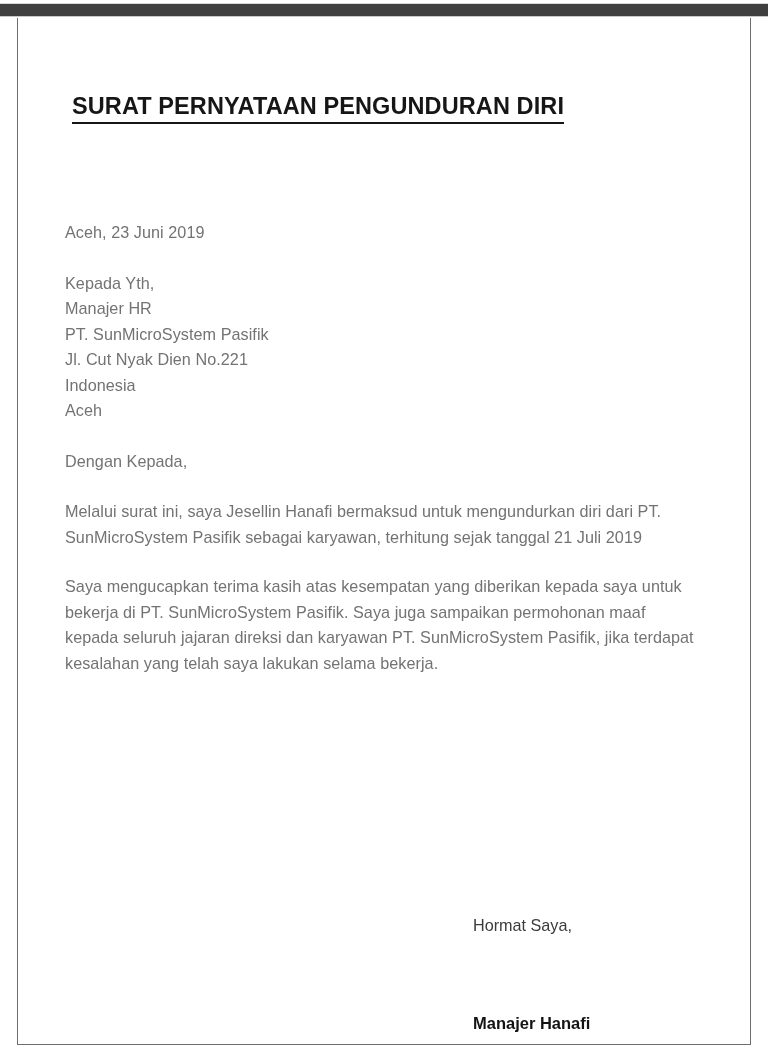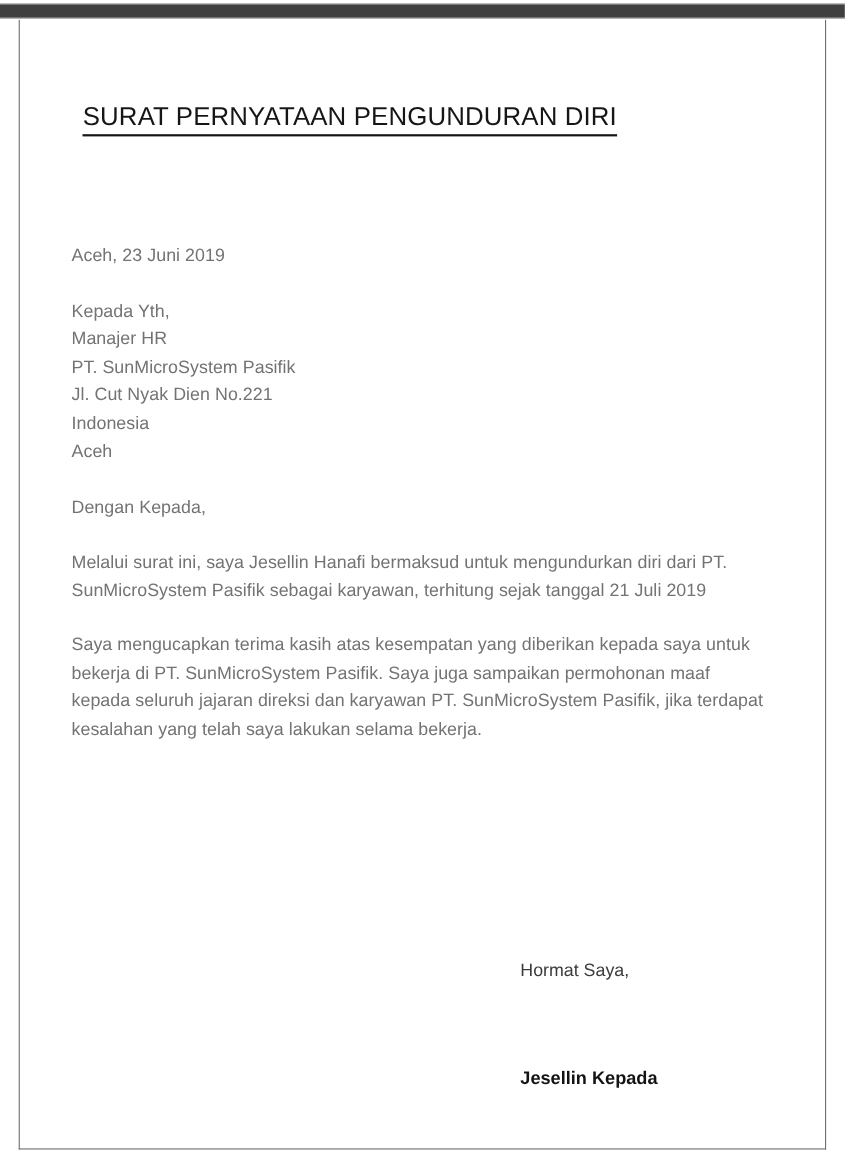--- a/index.html
+++ b/index.html
@@ -48,21 +48,21 @@
     box-sizing: border-box;
   }
 
   .doc-title {
     position: absolute;
     left: 0;
     top: 93px;
     width: 636px;
     text-align: center;
     font-size: 23.5px;
-    font-weight: normal;
+    font-weight: bold;
     letter-spacing: 0.1px;
     color: #161616;
     white-space: nowrap;
   }
   .doc-title .underline-text {
     border-bottom: 2.5px solid #161616;
     padding-bottom: 3px;
   }
 
   .body-area {
@@ -94,20 +94,21 @@
   .signature-area {
     position: absolute;
     left: 473px;
     top: 870px;
     width: 260px;
   }
   .sign-closing {
     color: #3b3b3b;
     font-size: 16.2px;
     line-height: 25.5px;
+    margin-top: 43px;
   }
   .sign-space {
     height: 72px;
   }
   .sign-name {
     color: #131313;
     font-size: 16.5px;
     font-weight: bold;
     line-height: 25.5px;
   }
@@ -141,16 +142,16 @@
     <div class="line block">Dengan Kepada,</div>
 
     <p class="para">Melalui surat ini, saya Jesellin Hanafi bermaksud untuk mengundurkan diri dari PT. SunMicroSystem Pasifik sebagai karyawan, terhitung sejak tanggal 21 Juli 2019</p>
     <p class="para">Saya mengucapkan terima kasih atas kesempatan yang diberikan kepada saya untuk bekerja di PT. SunMicroSystem Pasifik. Saya juga sampaikan permohonan maaf kepada seluruh jajaran direksi dan karyawan PT. SunMicroSystem Pasifik, jika terdapat kesalahan yang telah saya lakukan selama bekerja.</p>
 
   </div>
 
   <div class="signature-area">
     <div class="sign-closing">Hormat Saya,</div>
     <div class="sign-space"></div>
-    <div class="sign-name">Jesellin Kepada</div>
+    <div class="sign-name">Manajer Hanafi</div>
   </div>
 
 </div>
 
 </body></html>

